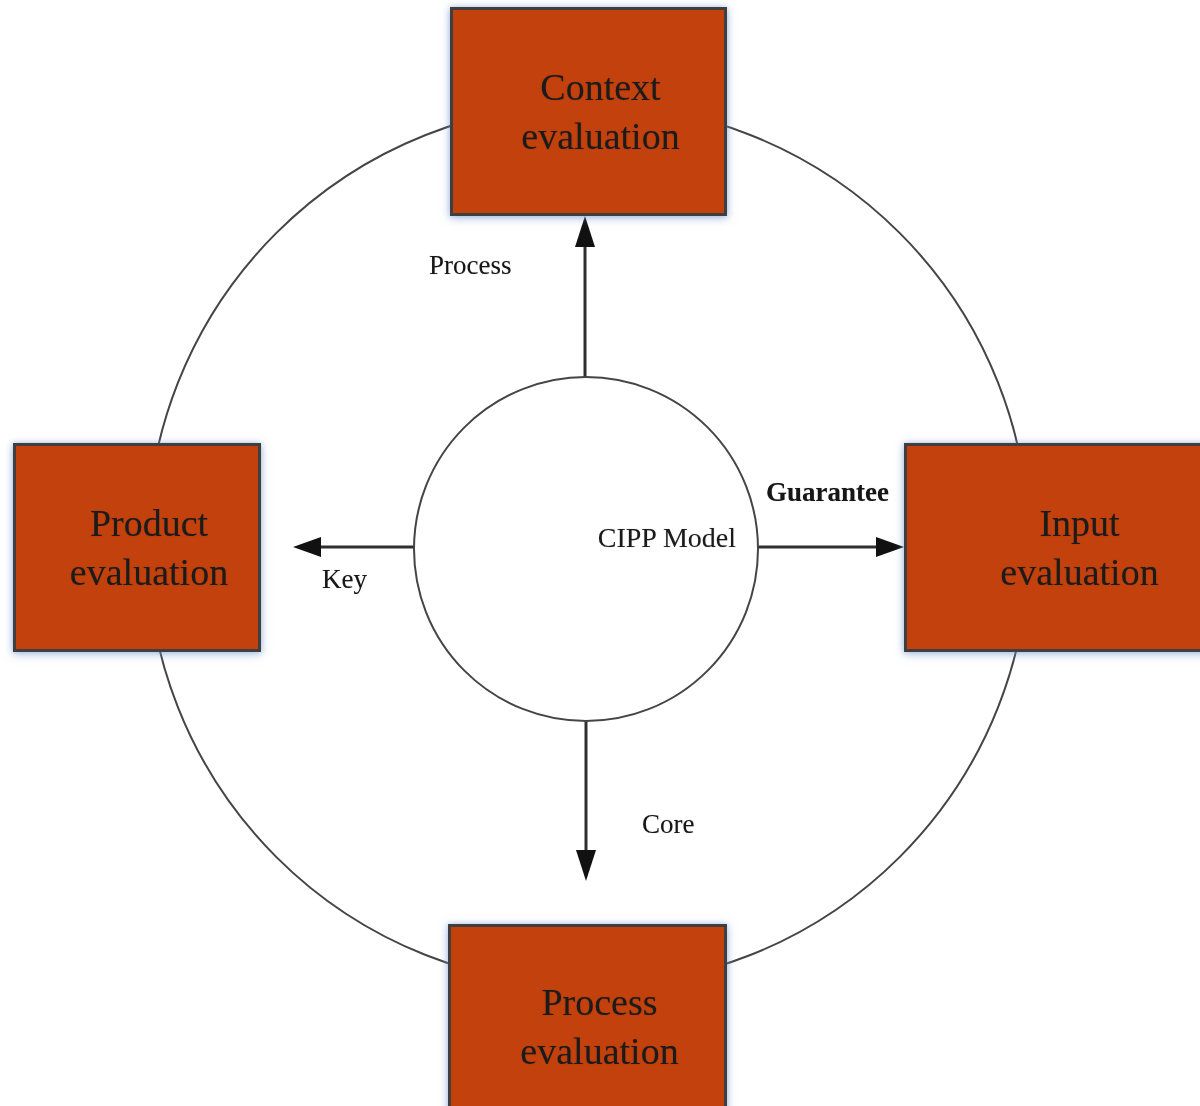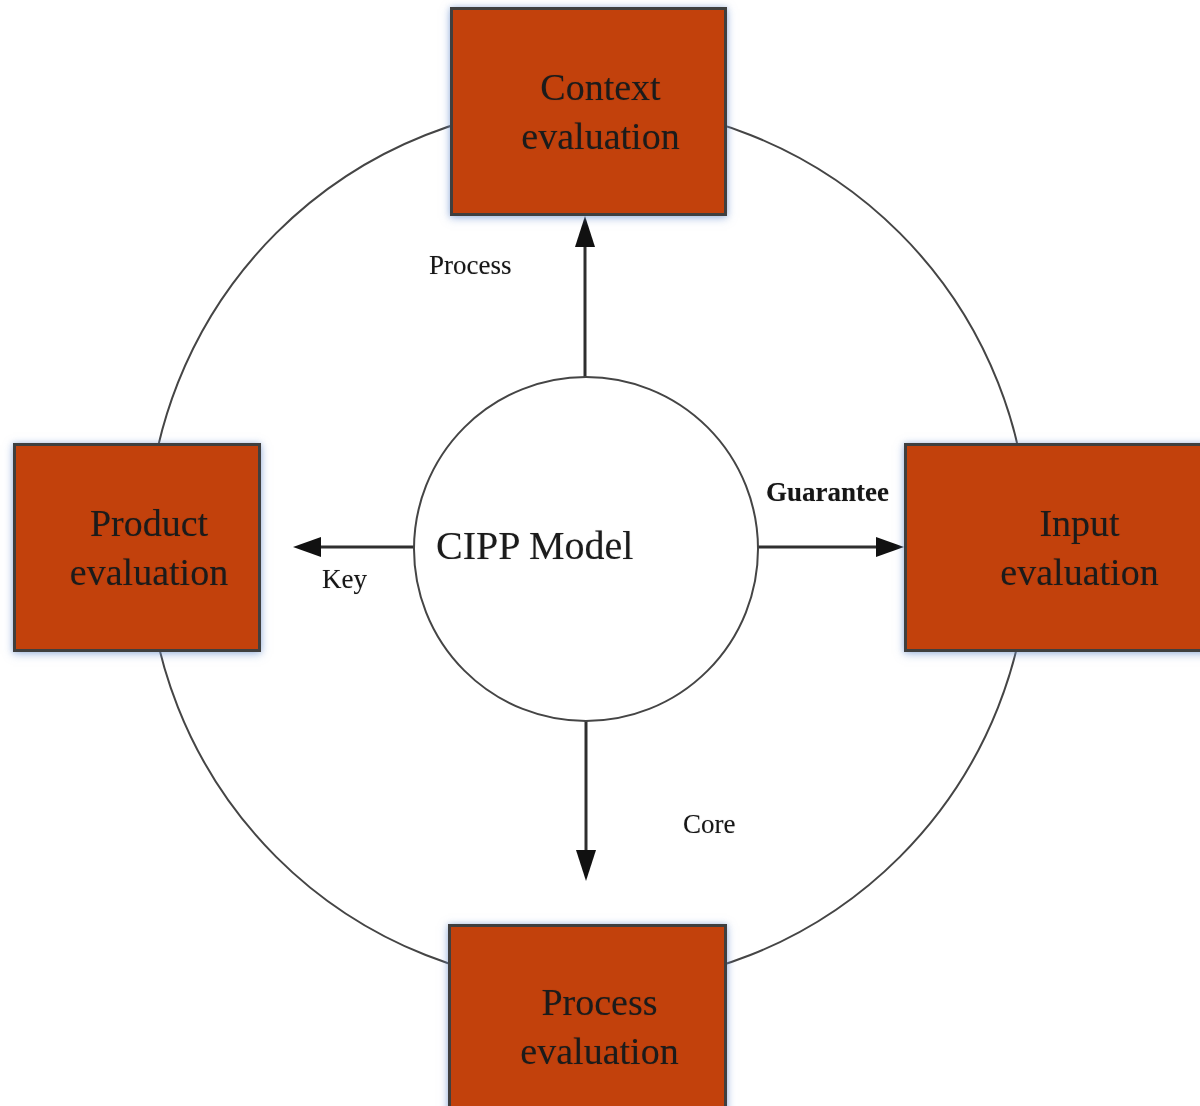--- a/index.html
+++ b/index.html
@@ -41,36 +41,36 @@
   }
   .node-context { left: 450px; top: 7px;   width: 277px; height: 209px; }
   .node-product { left: 13px;  top: 443px; width: 248px; height: 209px; }
   .node-input   { left: 904px; top: 443px; width: 327px; height: 209px; }
   .node-process { left: 448px; top: 880px; width: 279px; height: 206px; margin-top: 44px; }
   .center-label {
     position: absolute;
     left: 436px;
     top: 522px;
     width: 300px;
-    text-align: left;
-    font-size: 40px;
+    text-align: right;
+    font-size: 28px;
     color: #1b1b1b;
     text-shadow: 0 0 1px rgba(30, 30, 30, 0.35);
   }
   .edge-label {
     position: absolute;
     font-size: 27px;
     color: #161616;
     text-shadow: 0 0 1px rgba(30, 30, 30, 0.3);
     white-space: nowrap;
   }
   .edge-label-premise   { left: 429px; top: 250px; }
   .edge-label-guarantee { left: 766px; top: 477px; font-weight: bold; }
   .edge-label-key       { left: 322px; top: 564px; }
-  .edge-label-core      { left: 642px; top: 809px; margin-left: 41px; }
+  .edge-label-core      { left: 642px; top: 809px; }
 </style>
 </head>
 <body>
 
 <div class="canvas">
 
   <svg class="wires" viewBox="0 0 1200 1106">
 
     <circle cx="588" cy="545" r="441" fill="none" stroke="#454545" stroke-width="2"></circle>
 

